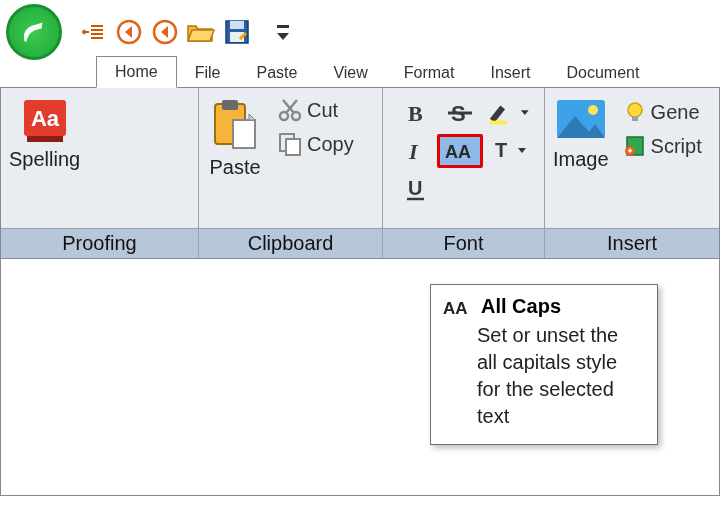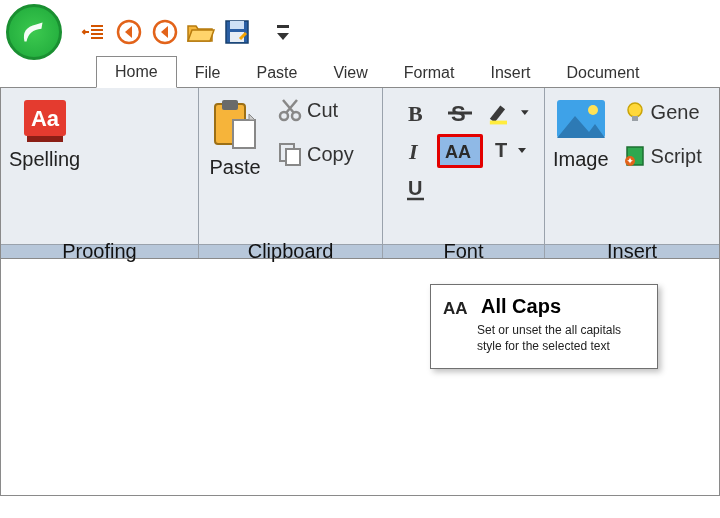--- a/index.html
+++ b/index.html
@@ -71,36 +71,36 @@
     border-right: 1px solid #9aa2ac;
   }
   .group-body {
     flex: 1;
     display: flex;
     align-items: flex-start;
     padding: 6px 8px 0 8px;
     gap: 10px;
   }
   .group-label {
-    height: 14px;
+    height: 30px;
     background: #b7c7da;
     border-top: 1px solid #9aa2ac;
     display: flex; align-items: center; justify-content: center;
     font-size: 20px;
     color: #111;
     text-align: center;
   }
   .big-btn {
     display: flex; flex-direction: column; align-items: center;
     gap: 4px;
     padding-top: 2px;
   }
   .big-btn .lbl { font-size: 20px; color: #222; }
   .stack {
-    display: flex; flex-direction: column; gap: 12px;
+    display: flex; flex-direction: column; gap: 2px;
   }
   .row-btn {
     display: flex; align-items: center; gap: 4px;
     padding: 0 4px; height: 32px;
   }
   .row-btn .lbl { font-size: 20px; color: #333; }
   .font-grid {
     display: grid;
     grid-template-columns: 34px 46px 42px;
     grid-template-rows: 34px 34px 34px;
@@ -139,21 +139,21 @@
     box-shadow: 3px 3px 6px rgba(0,0,0,0.25);
     padding: 10px 14px 14px 12px;
     z-index: 10;
   }
   .tooltip-title-row {
     display: flex; align-items: center; gap: 8px;
     font-weight: 700; font-size: 20px;
     margin-bottom: 4px;
   }
   .tooltip-desc {
-    font-size: 12px;
+    font-size: 20px;
     color: #222;
     line-height: 1.35;
     padding-left: 34px;
   }
   .dd-caret { margin-left: 2px; }
 </style>
 </head>
 <body>
 
 <div class="qat">

